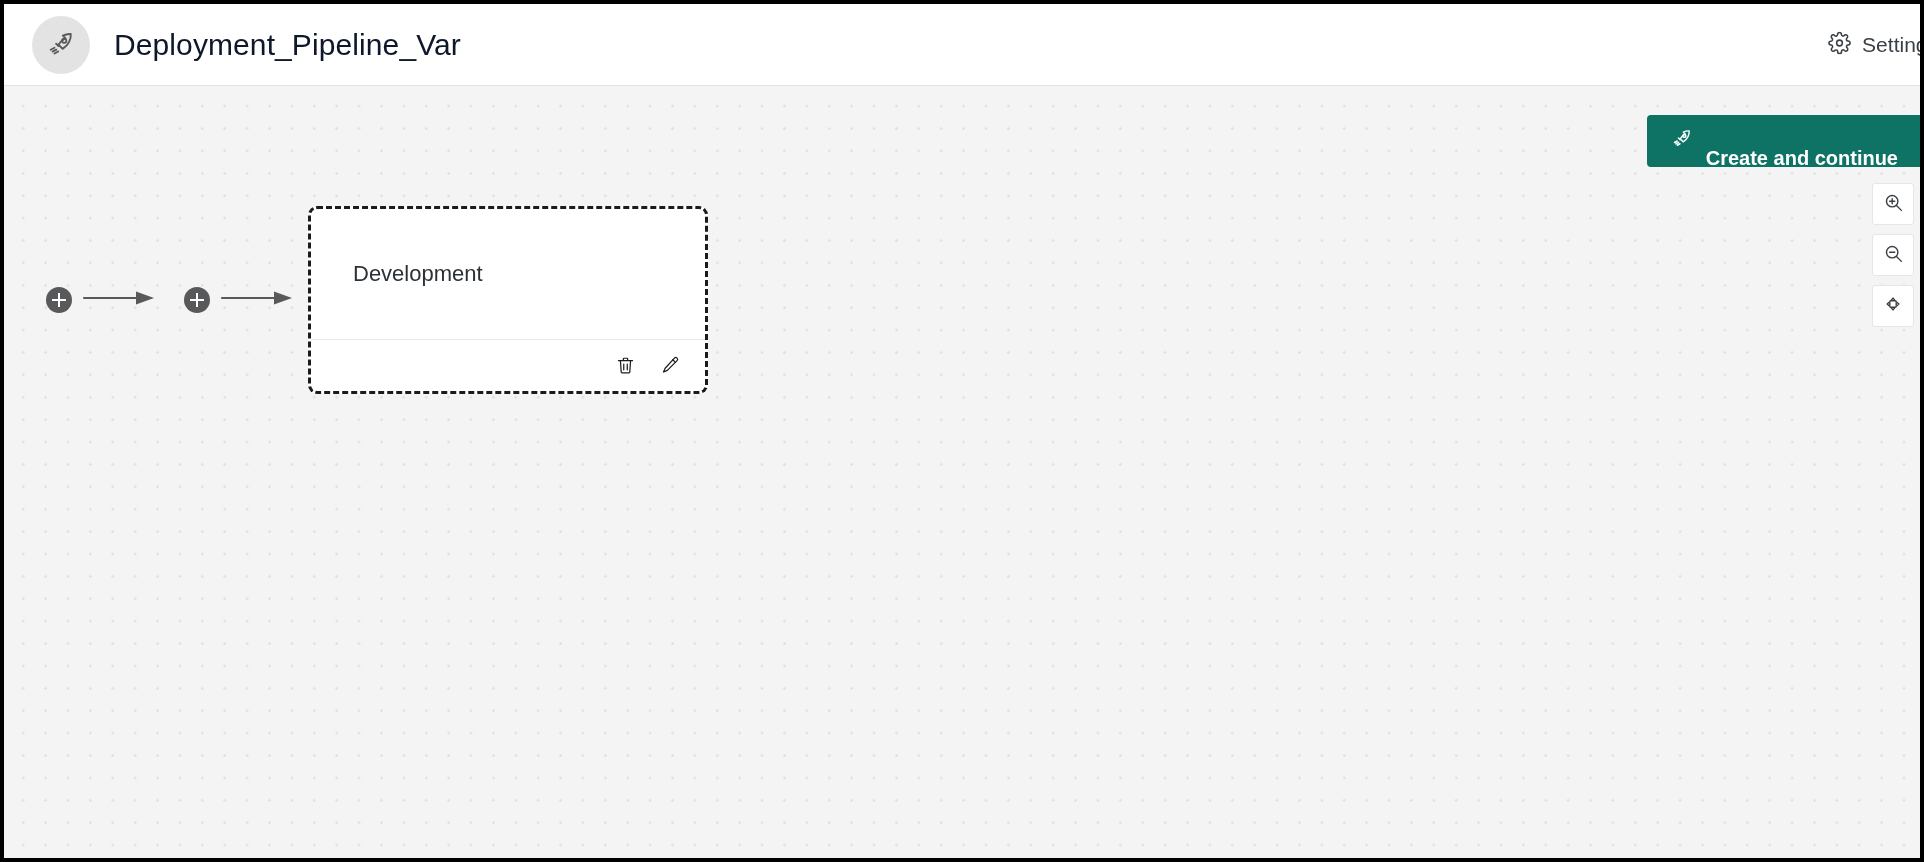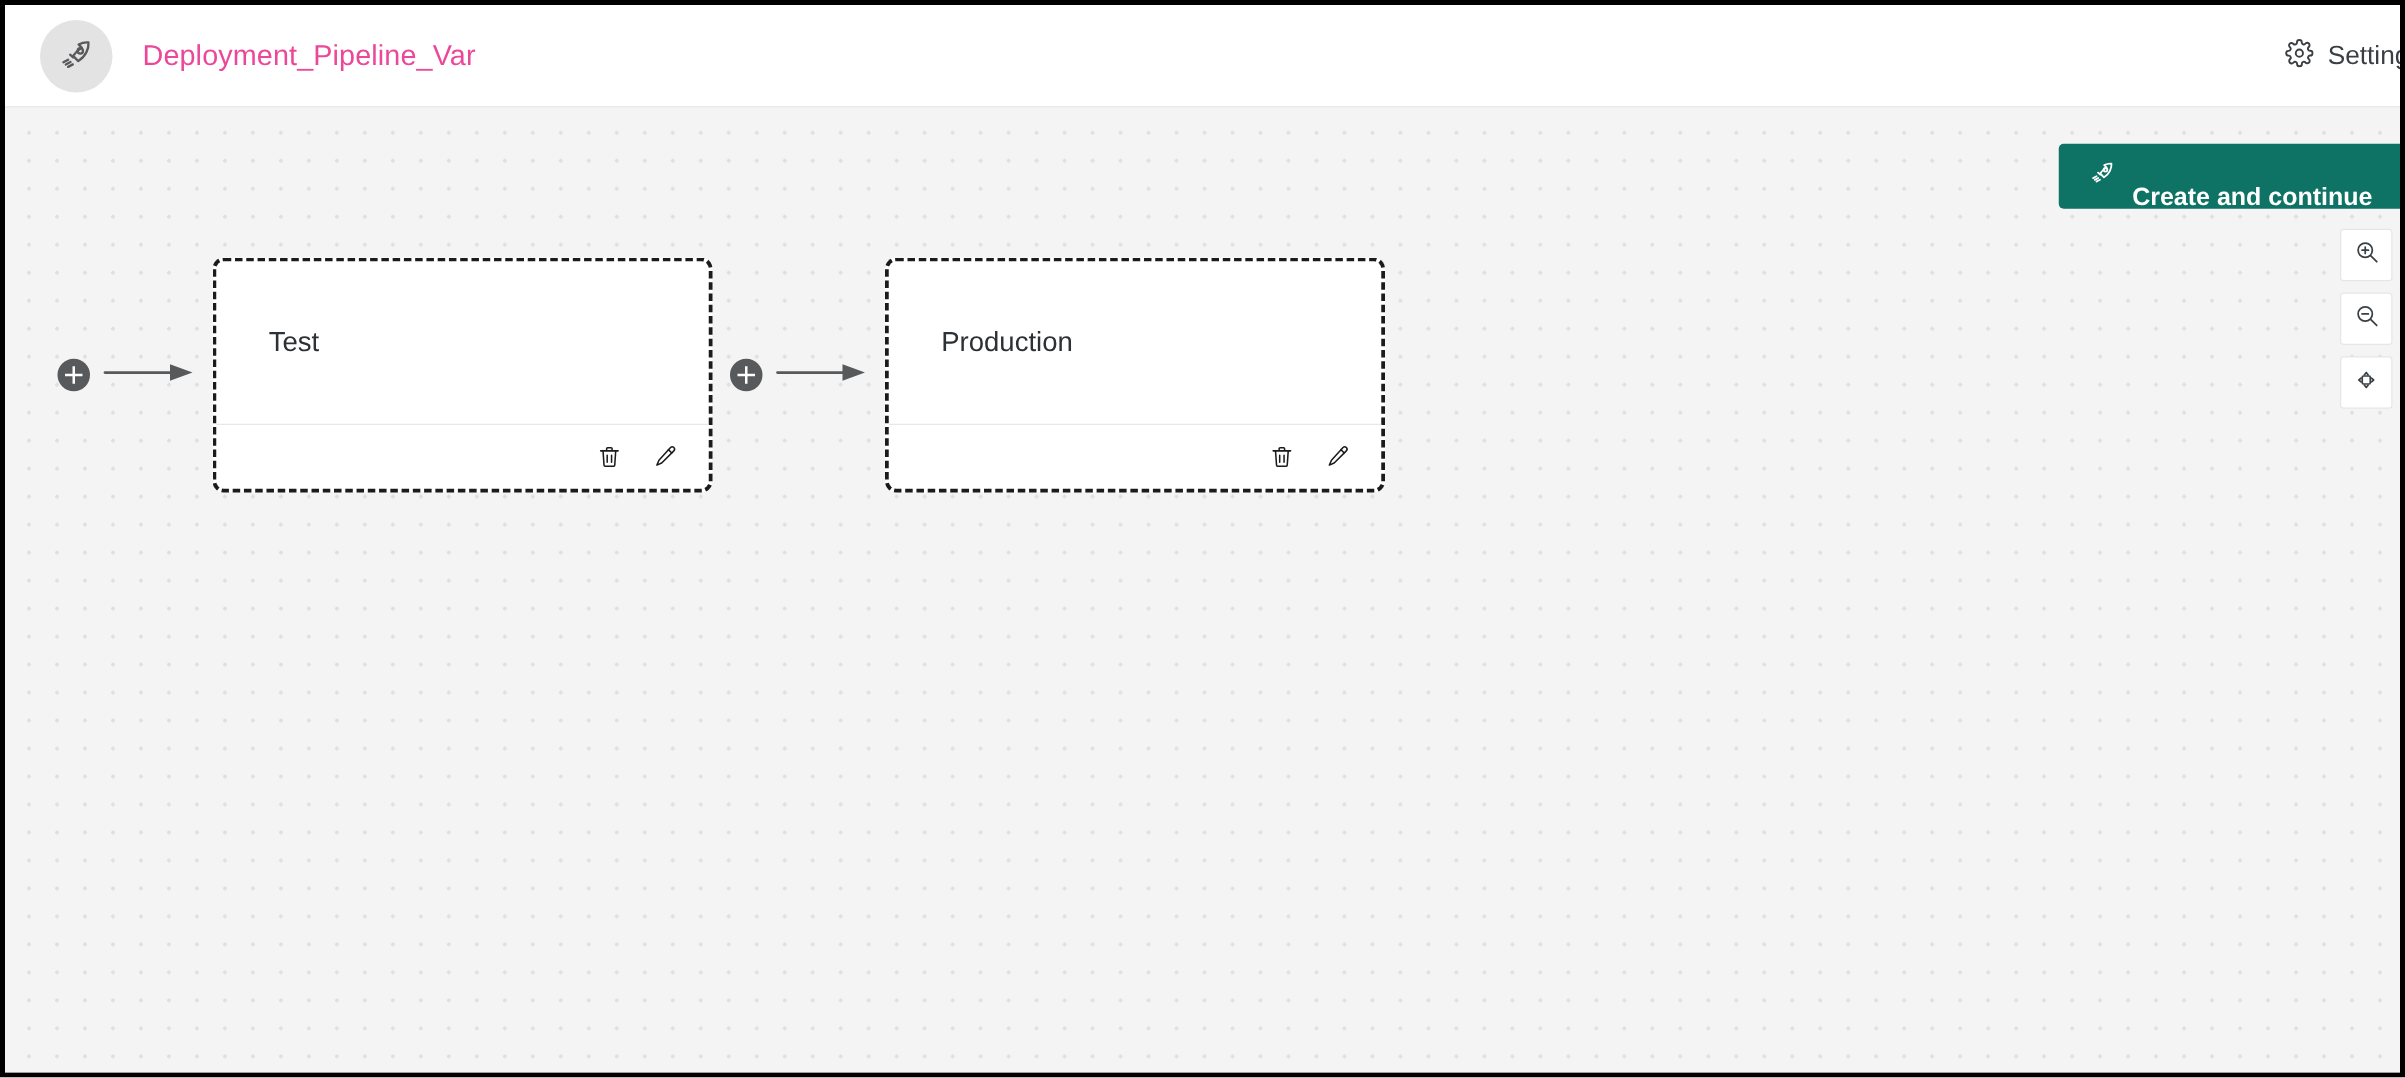--- a/index.html
+++ b/index.html
@@ -42,22 +42,22 @@
     background: #e3e3e3;
     display: flex;
     align-items: center;
     justify-content: center;
     flex: none;
   }
   .app-avatar svg { display: block; }
 
   .app-title {
     margin-left: 24px;
-    font-size: 23px;
-    color: #ec4899;
+    font-size: 30px;
+    color: #0f172a;
     letter-spacing: .1px;
     white-space: nowrap;
   }
 
   .settings-btn {
     position: absolute;
     right: 0;
     top: 50%;
     transform: translateY(-50%);
     display: flex;
@@ -332,69 +332,49 @@
           <span class="add-node-inner"></span>
         </div>
         <span>
           <svg width="74" height="20" viewBox="0 0 74 20" fill="none">
             <path d="M2 10h56" stroke="#58595b" stroke-width="2.2" stroke-linecap="round"></path>
             <path d="M72 10 54 3.4v13.2z" fill="#58595b"></path>
           </svg>
         </span>
       </div>
 
+
+      <div class="connector">
+        <div class="add-node">
+          <span class="add-node-inner"></span>
+        </div>
+        <span>
+          <svg width="74" height="20" viewBox="0 0 74 20" fill="none">
+            <path d="M2 10h56" stroke="#58595b" stroke-width="2.2" stroke-linecap="round"></path>
+            <path d="M72 10 54 3.4v13.2z" fill="#58595b"></path>
+          </svg>
+        </span>
+      </div>
+
       <div class="stage-card inactive">
         <div class="card-body">
-          <span class="stage-name">Test</span>
+          <span class="stage-name">Development</span>
         </div>
         <div class="card-footer">
           <span class="footer-icon">
             <svg width="21" height="21" viewBox="0 0 24 24" fill="none" stroke="#1b1b1b" stroke-width="1.4" stroke-linecap="round" stroke-linejoin="round">
               <path d="M4 6.5h16M9.5 6.5V4.6c0-.5.4-.9.9-.9h3.2c.5 0 .9.4.9.9v1.9"></path>
               <path d="M6.2 6.5l.9 13c0 .6.5 1 1 1h7.8c.5 0 1-.4 1-1l.9-13"></path>
               <path d="M10 10.5v6.4M14 10.5v6.4"></path>
             </svg>
           </span>
           <span class="footer-icon">
             <svg width="21" height="21" viewBox="0 0 24 24" fill="none" stroke="#1b1b1b" stroke-width="1.4" stroke-linecap="round" stroke-linejoin="round">
               <path d="M16.5 3.5a2.1 2.1 0 0 1 3 3L8.4 17.6 4 19.5l1.9-4.4z"></path>
               <path d="M14.6 5.4l3 3"></path>
             </svg>
           </span>
         </div>
       </div>
 
-      <div class="connector">
-        <div class="add-node">
-          <span class="add-node-inner"></span>
-        </div>
-        <span>
-          <svg width="74" height="20" viewBox="0 0 74 20" fill="none">
-            <path d="M2 10h56" stroke="#58595b" stroke-width="2.2" stroke-linecap="round"></path>
-            <path d="M72 10 54 3.4v13.2z" fill="#58595b"></path>
-          </svg>
-        </span>
-      </div>
-
-      <div class="stage-card inactive">
-        <div class="card-body">
-          <span class="stage-name">Production</span>
-        </div>
-        <div class="card-footer">
-          <span class="footer-icon">
-            <svg width="21" height="21" viewBox="0 0 24 24" fill="none" stroke="#1b1b1b" stroke-width="1.4" stroke-linecap="round" stroke-linejoin="round">
-              <path d="M4 6.5h16M9.5 6.5V4.6c0-.5.4-.9.9-.9h3.2c.5 0 .9.4.9.9v1.9"></path>
-              <path d="M6.2 6.5l.9 13c0 .6.5 1 1 1h7.8c.5 0 1-.4 1-1l.9-13"></path>
-              <path d="M10 10.5v6.4M14 10.5v6.4"></path>
-            </svg>
-          </span>
-          <span class="footer-icon">
-            <svg width="21" height="21" viewBox="0 0 24 24" fill="none" stroke="#1b1b1b" stroke-width="1.4" stroke-linecap="round" stroke-linejoin="round">
-              <path d="M16.5 3.5a2.1 2.1 0 0 1 3 3L8.4 17.6 4 19.5l1.9-4.4z"></path>
-              <path d="M14.6 5.4l3 3"></path>
-            </svg>
-          </span>
-        </div>
-      </div>
-
     </div>
   </div>
 </div>
 
 </body></html>

